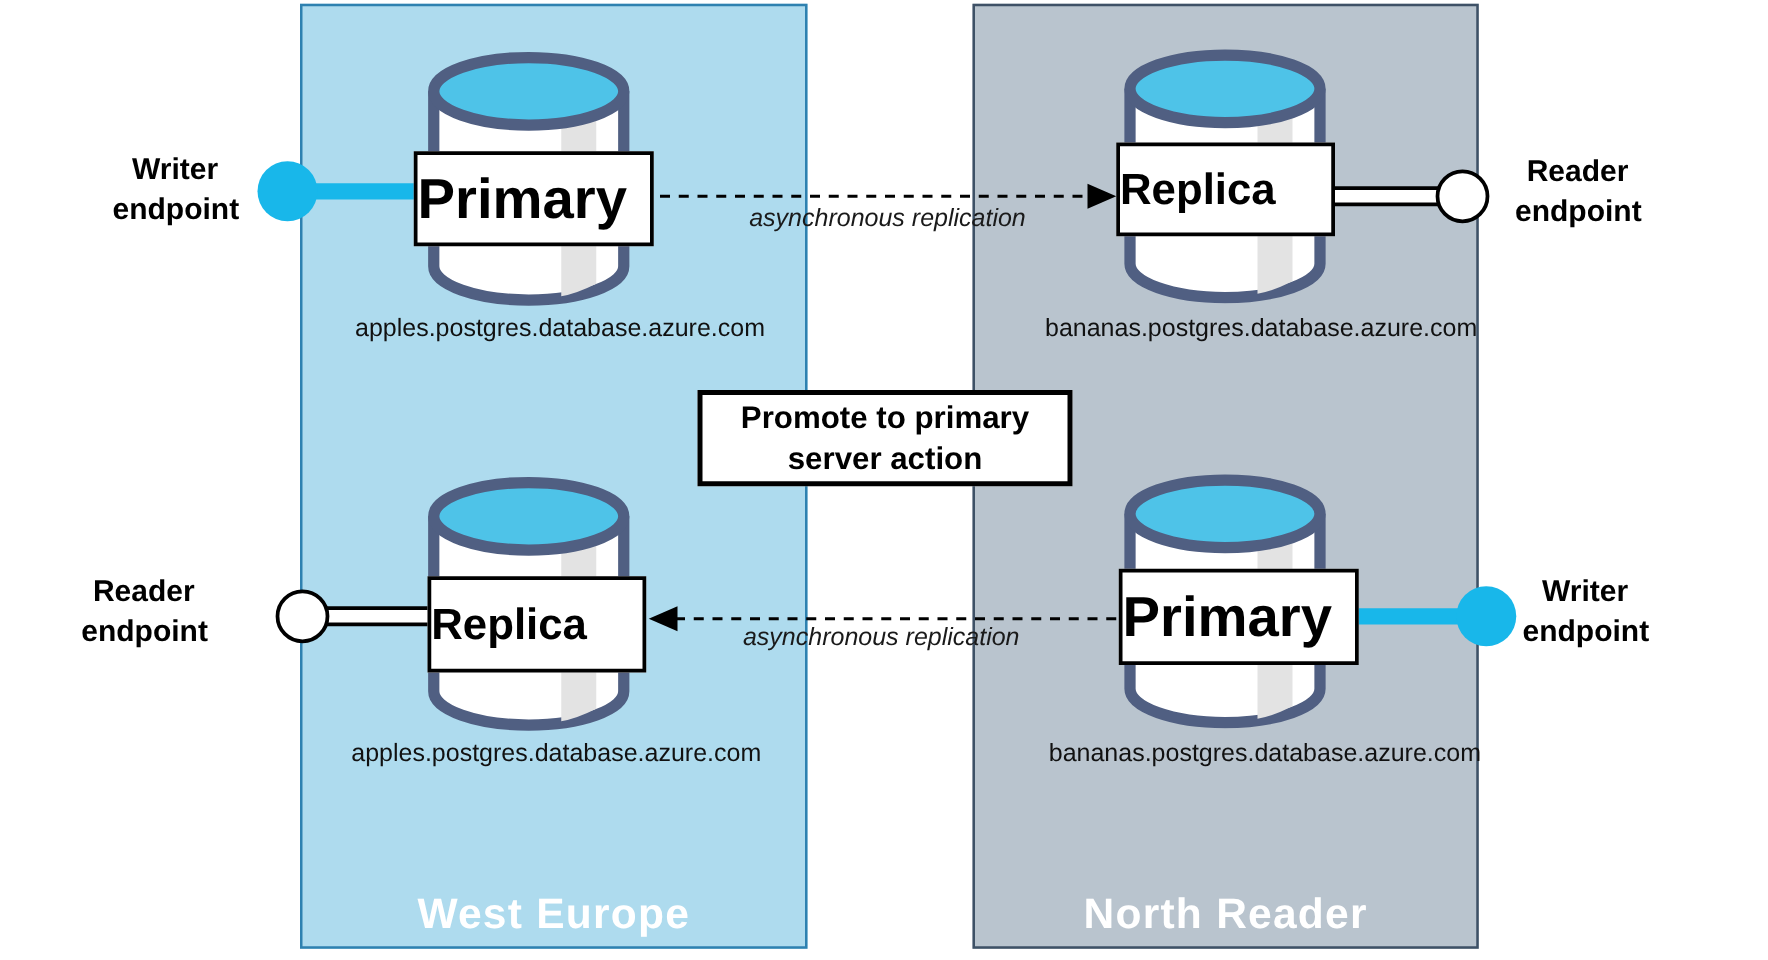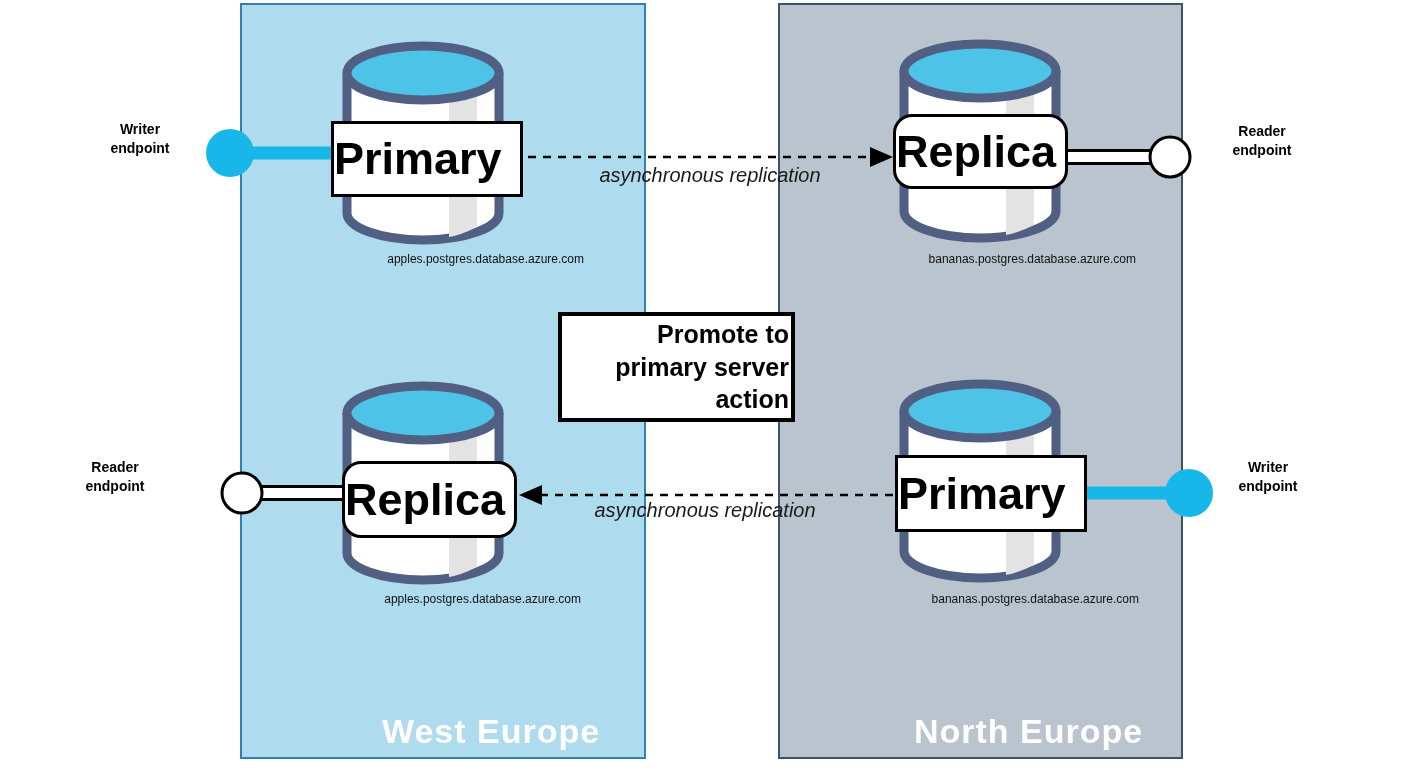--- a/index.html
+++ b/index.html
@@ -7,61 +7,60 @@
     position:relative; width:1414px; height:768px; overflow:hidden;
     background:#ffffff; font-family:"Liberation Sans", sans-serif;
   }
   .panel { position:absolute; top:3px; height:756px; box-sizing:border-box; }
   .panel-west  { left:240px; width:406px; background:#AEDBEE; border:2px solid #2E81B0; }
   .panel-north { left:778px; width:405px; background:#B9C4CE; border:2px solid #3E5166; }
   .region-label {
     position:absolute; bottom:6px; left:0; width:100%;
     text-align:center; color:#ffffff; font-weight:bold; font-size:34px;
     letter-spacing:1px;
-    padding-left:48px;
   }
   .cyl { position:absolute; width:164px; height:204px; }
   .role-box {
     position:absolute; background:#ffffff; border:3px solid #000000;
     box-sizing:border-box; text-align:left; font-weight:bold;
     color:#000000; overflow:hidden; z-index:10;
   }
   .role-primary { font-size:45px; }
-  .role-replica { font-size:45px;border-radius:19px; }
+  .role-replica { font-size:35px; }
   .hostname {
-    position:absolute; width:300px; text-align:right; font-size:12px;
+    position:absolute; width:300px; text-align:center; font-size:20px;
     color:#111111; z-index:6;
   }
   .endpoint-label {
     position:absolute; width:100px; text-align:center; font-weight:bold;
-    font-size:14px; line-height:1.33; color:#000000;
+    font-size:24px; line-height:1.33; color:#000000;
   }
   .arrow-label {
     position:absolute; width:300px; text-align:center; font-style:italic;
     font-size:20px; color:#1a1a1a; z-index:6;margin-top:48px;
   }
   .action-box {
-    position:absolute; left:558px; top:312px; width:237px; min-height:76px;
+    position:absolute; left:558px; top:312px; width:300px; min-height:76px;
     box-sizing:border-box; background:#ffffff; border:4px solid #000000;
-    text-align:right; font-weight:bold; font-size:25px; line-height:1.3;
+    text-align:center; font-weight:bold; font-size:25px; line-height:1.3;
     padding:2px 2px; color:#000000; z-index:12;
   }
   #overlay { position:absolute; left:0; top:0; z-index:5; pointer-events:none; }
   .cylsvg { display:block; }
 </style>
 </head>
 <body>
 
 <div id="canvas">
 
   <div class="panel panel-west">
     <div class="region-label">West Europe</div>
   </div>
   <div class="panel panel-north">
-    <div class="region-label">North Europe</div>
+    <div class="region-label">North Reader</div>
   </div>
 
   <div class="cyl" style="left:341px; top:41px;">
     <svg class="cylsvg" width="164" height="204" viewBox="0 0 164 204">
       <path d="M6 32 L6 172 A76 27 0 0 0 158 172 L158 32" fill="#ffffff" stroke="#505F82" stroke-width="9"></path>
       <path d="M108 40 L136 40 L136 186 Q120 194 108 196 Z" fill="#E3E3E3"></path>
       <ellipse cx="82" cy="32" rx="76" ry="27" fill="#4EC3E8" stroke="#505F82" stroke-width="9"></ellipse>
     </svg>
   </div>
   <div class="cyl" style="left:898px; top:39px;">

